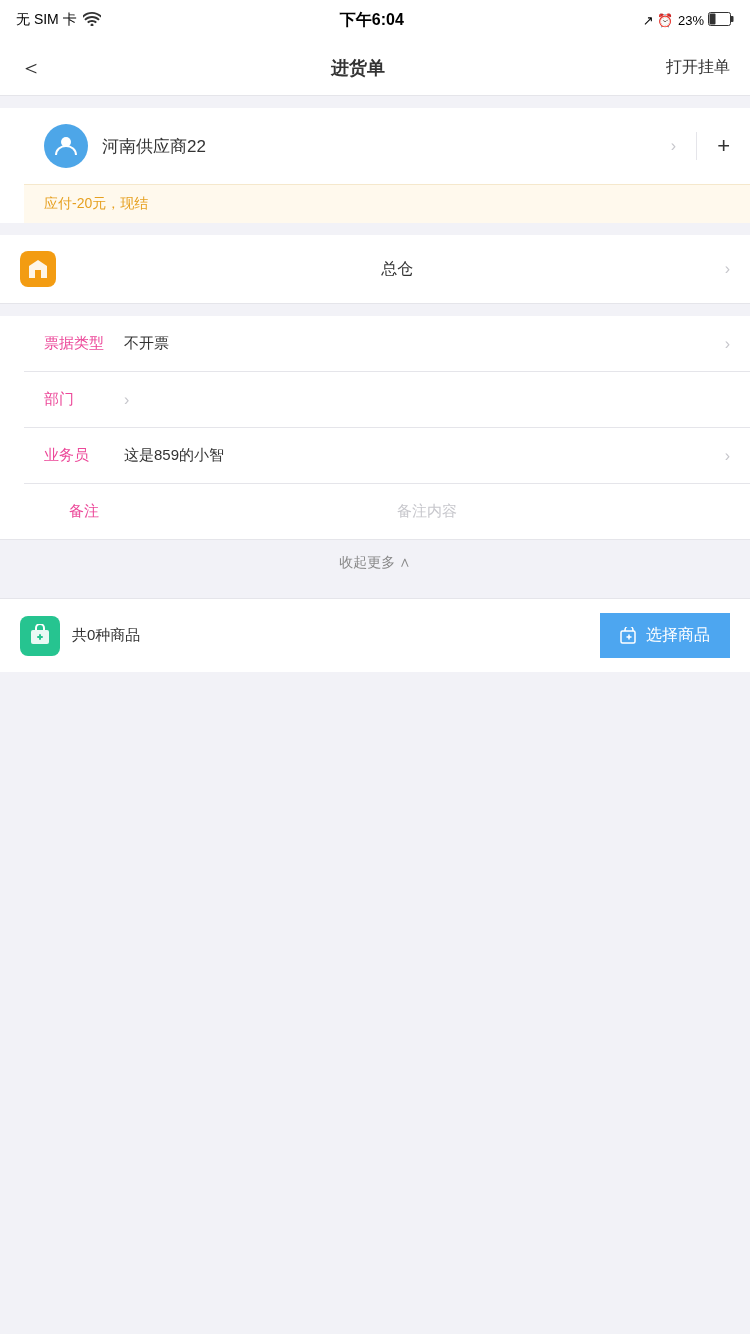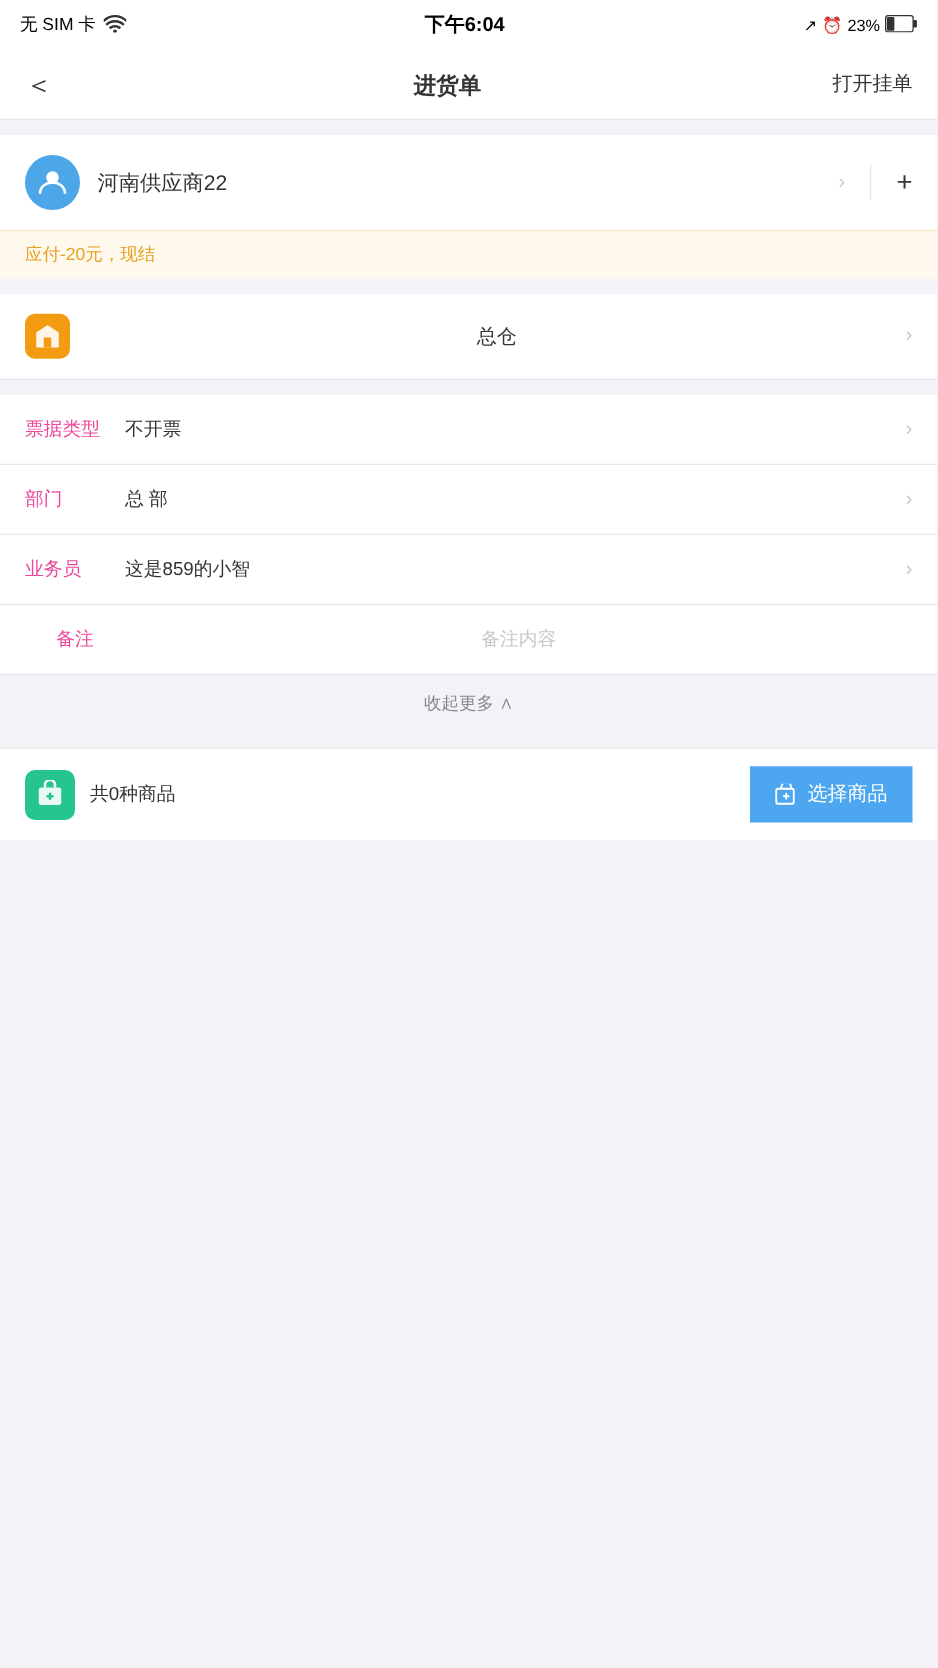--- a/index.html
+++ b/index.html
@@ -58,20 +58,21 @@
     
     .section-gap {
       height: 12px;
       background: #f2f2f7;
     }
 
     
     .card {
       background: #fff;
       margin-bottom: 0;
+      padding-left: 24px;
     }
 
     
     .supplier-row {
       display: flex;
       align-items: center;
       padding: 16px 20px;
       background: #fff;
     }
     .supplier-avatar {
@@ -306,21 +307,20 @@
 <div class="card">
 
   <div class="form-row">
     <span class="form-label">票据类型</span>
     <span class="form-value">不开票</span>
     <span class="form-chevron">›</span>
   </div>
 
   <div class="form-row">
     <span class="form-label">部门</span>
-    <span class="form-value">总 部</span>
     <span class="form-chevron">›</span>
   </div>
 
   <div class="form-row">
     <span class="form-label">业务员</span>
     <span class="form-value">这是859的小智</span>
     <span class="form-chevron">›</span>
   </div>
 
   <div class="form-row" style="border-bottom: none; text-align: center;">

